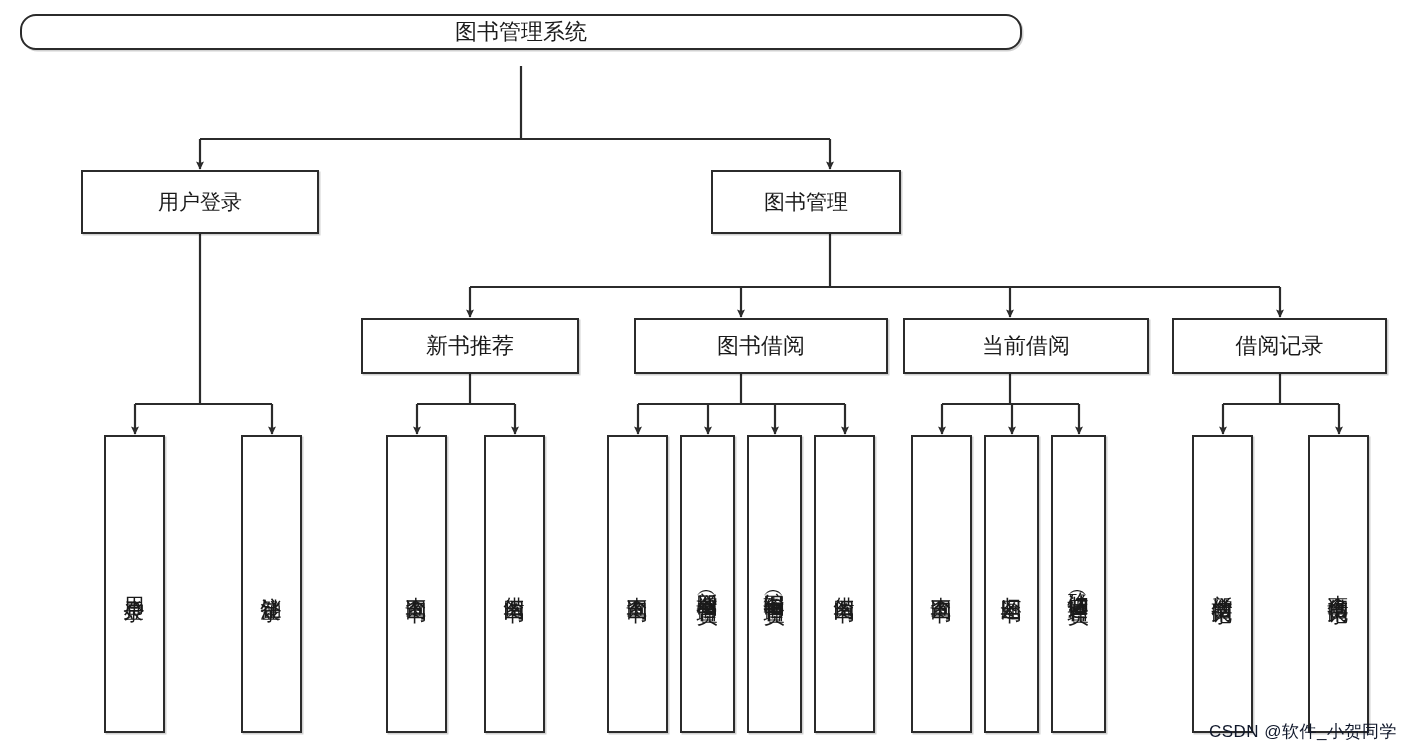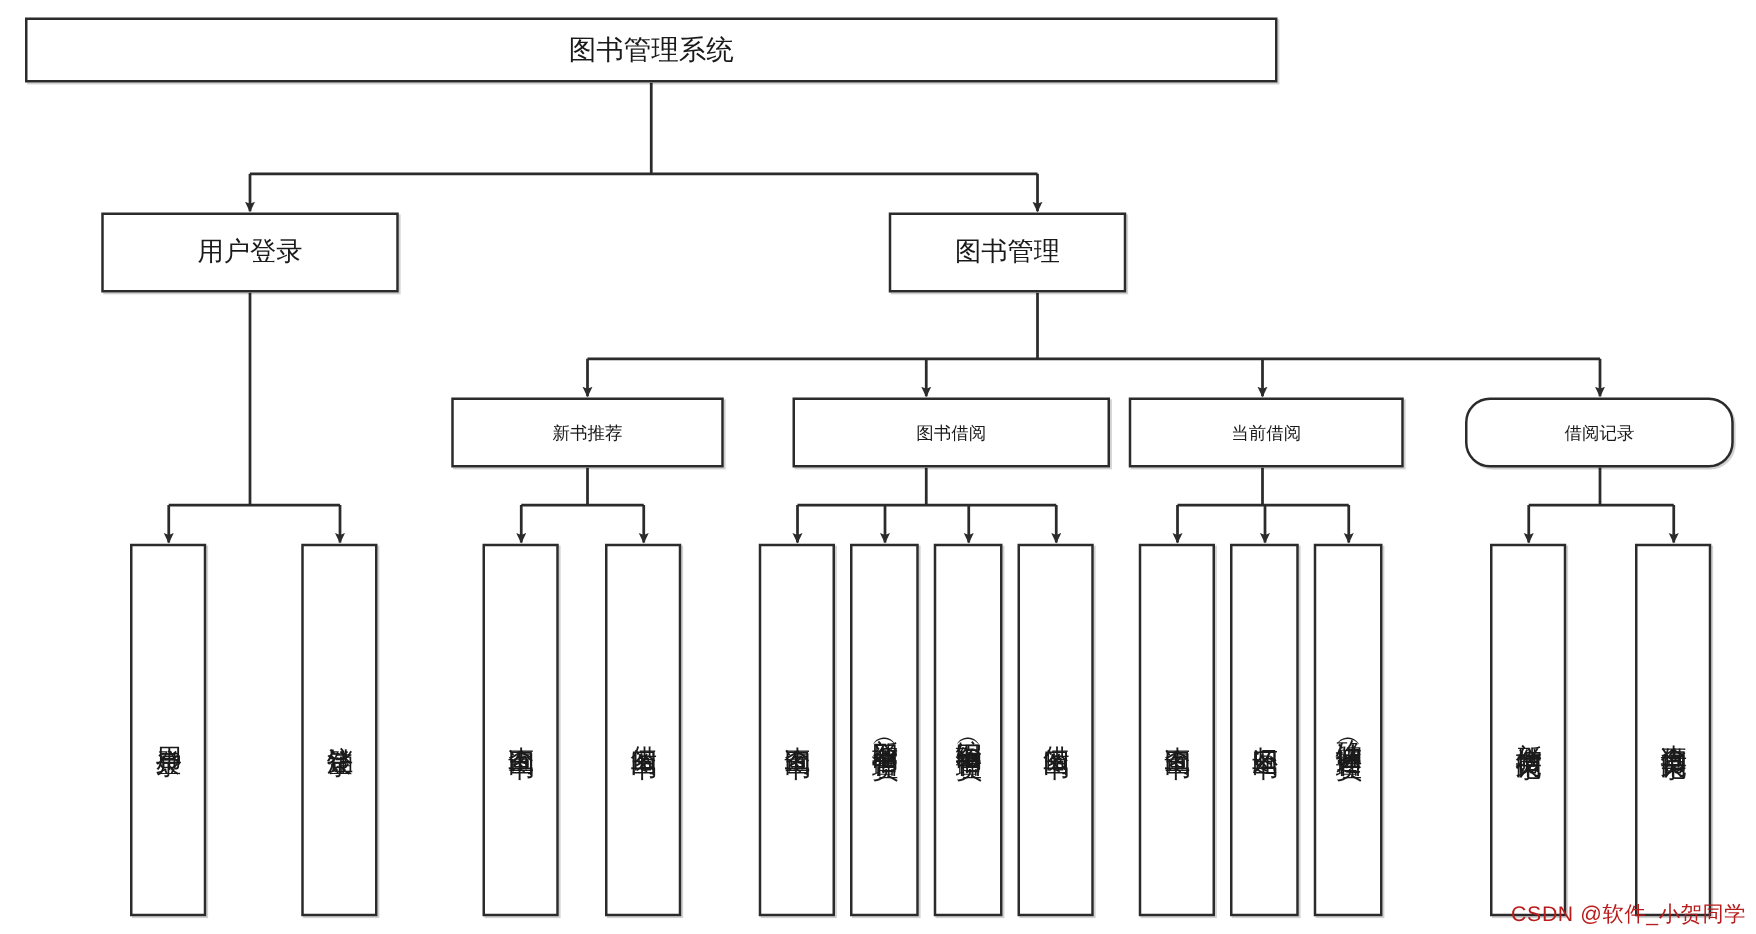--- a/index.html
+++ b/index.html
@@ -52,28 +52,28 @@
   }
   .node.vertical .label {
     writing-mode: vertical-rl;
     text-orientation: upright;
     font-size: 21px;
     letter-spacing: 2px;
     line-height: 1;
   }
   .node.root .label { font-size: 22px; }
   .node.level2 .label { font-size: 21px; }
-  .node.level3 .label { font-size: 14px; }
+  .node.level3 .label { font-size: 22px; }
 
   #watermark {
     position: absolute;
     right: 8px;
     bottom: 4px;
     font-size: 17px;
-    color: #b91c1c;
+    color: #0f172a;
     font-family: "Liberation Sans", "DejaVu Sans", sans-serif;
     letter-spacing: 0.5px;
     user-select: none;
     white-space: nowrap;
   }
 </style>
 </head>
 <body>
 
 <div id="diagram-root">
@@ -115,39 +115,39 @@
         <path d="M 1012 404 L 1012 434" marker-end="url(#arrowhead)"></path>
         <path d="M 1079 404 L 1079 434" marker-end="url(#arrowhead)"></path>
         <path d="M 1280 374 L 1280 404"></path>
         <path d="M 1223 404 L 1339 404"></path>
         <path d="M 1223 404 L 1223 434" marker-end="url(#arrowhead)"></path>
         <path d="M 1339 404 L 1339 434" marker-end="url(#arrowhead)"></path>
       </g>
   </svg>
 
   <div id="nodes-layer">
-      <div class="node horizontal root" style="left: 20px; top: 14px; width: 1002px; height: 52px;">
+      <div class="node horizontal root" style="left: 20px; top: 14px; width: 1002px; height: 36px; border-radius: 16px;">
         <span class="label">图书管理系统</span>
       </div>
       <div class="node horizontal level2" style="left: 81px; top: 170px; width: 238px; height: 64px;">
         <span class="label">用户登录</span>
       </div>
       <div class="node horizontal level2" style="left: 711px; top: 170px; width: 190px; height: 64px;">
         <span class="label">图书管理</span>
       </div>
       <div class="node horizontal level3" style="left: 361px; top: 318px; width: 218px; height: 56px;">
         <span class="label">新书推荐</span>
       </div>
       <div class="node horizontal level3" style="left: 634px; top: 318px; width: 254px; height: 56px;">
         <span class="label">图书借阅</span>
       </div>
-      <div class="node horizontal level3" style="left: 903px; top: 318px; width: 220px; height: 56px;">
+      <div class="node horizontal level3" style="left: 903px; top: 318px; width: 246px; height: 56px;">
         <span class="label">当前借阅</span>
       </div>
-      <div class="node horizontal level3" style="left: 1172px; top: 318px; width: 215px; height: 56px; border-radius: 20px;">
+      <div class="node horizontal level3" style="left: 1172px; top: 318px; width: 215px; height: 56px;">
         <span class="label">借阅记录</span>
       </div>
       <div class="node vertical leaf" style="left: 104px; top: 435px; width: 61px; height: 298px;">
         <span class="label">用户登录</span>
       </div>
       <div class="node vertical leaf" style="left: 241px; top: 435px; width: 61px; height: 298px;">
         <span class="label">注销登录</span>
       </div>
       <div class="node vertical leaf" style="left: 386px; top: 435px; width: 61px; height: 298px;">
         <span class="label">查询图书</span>

